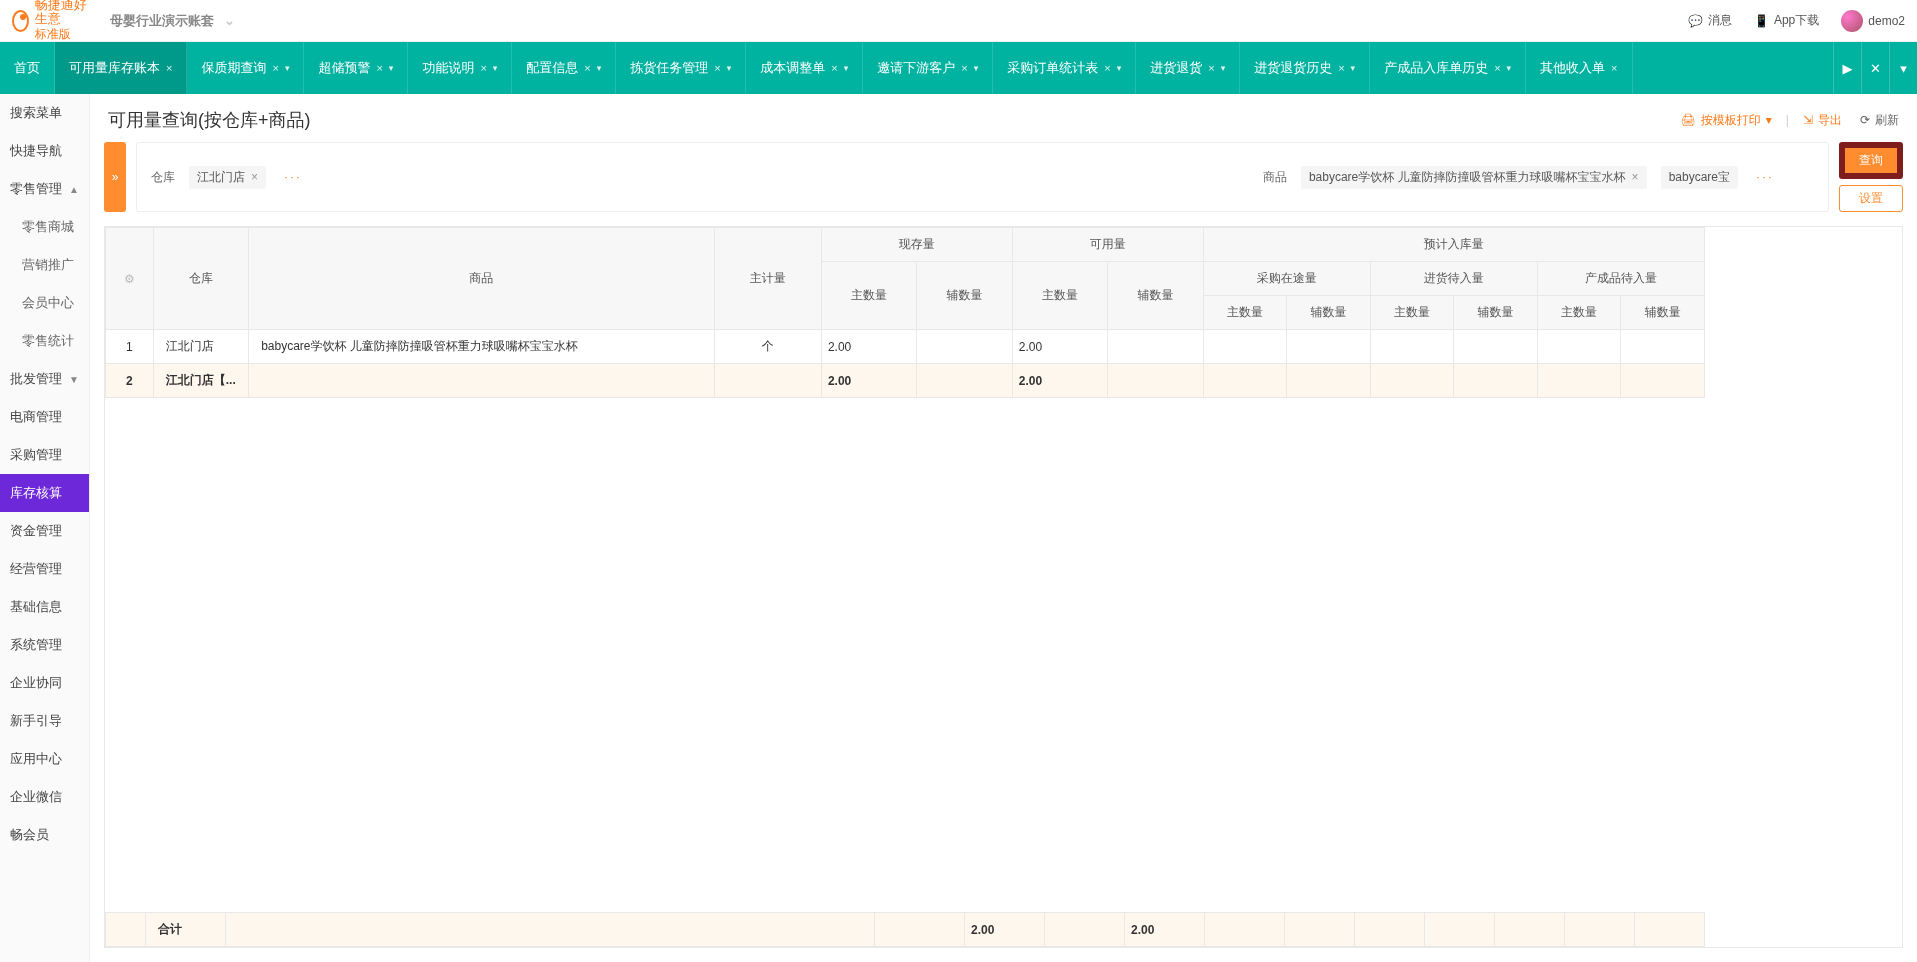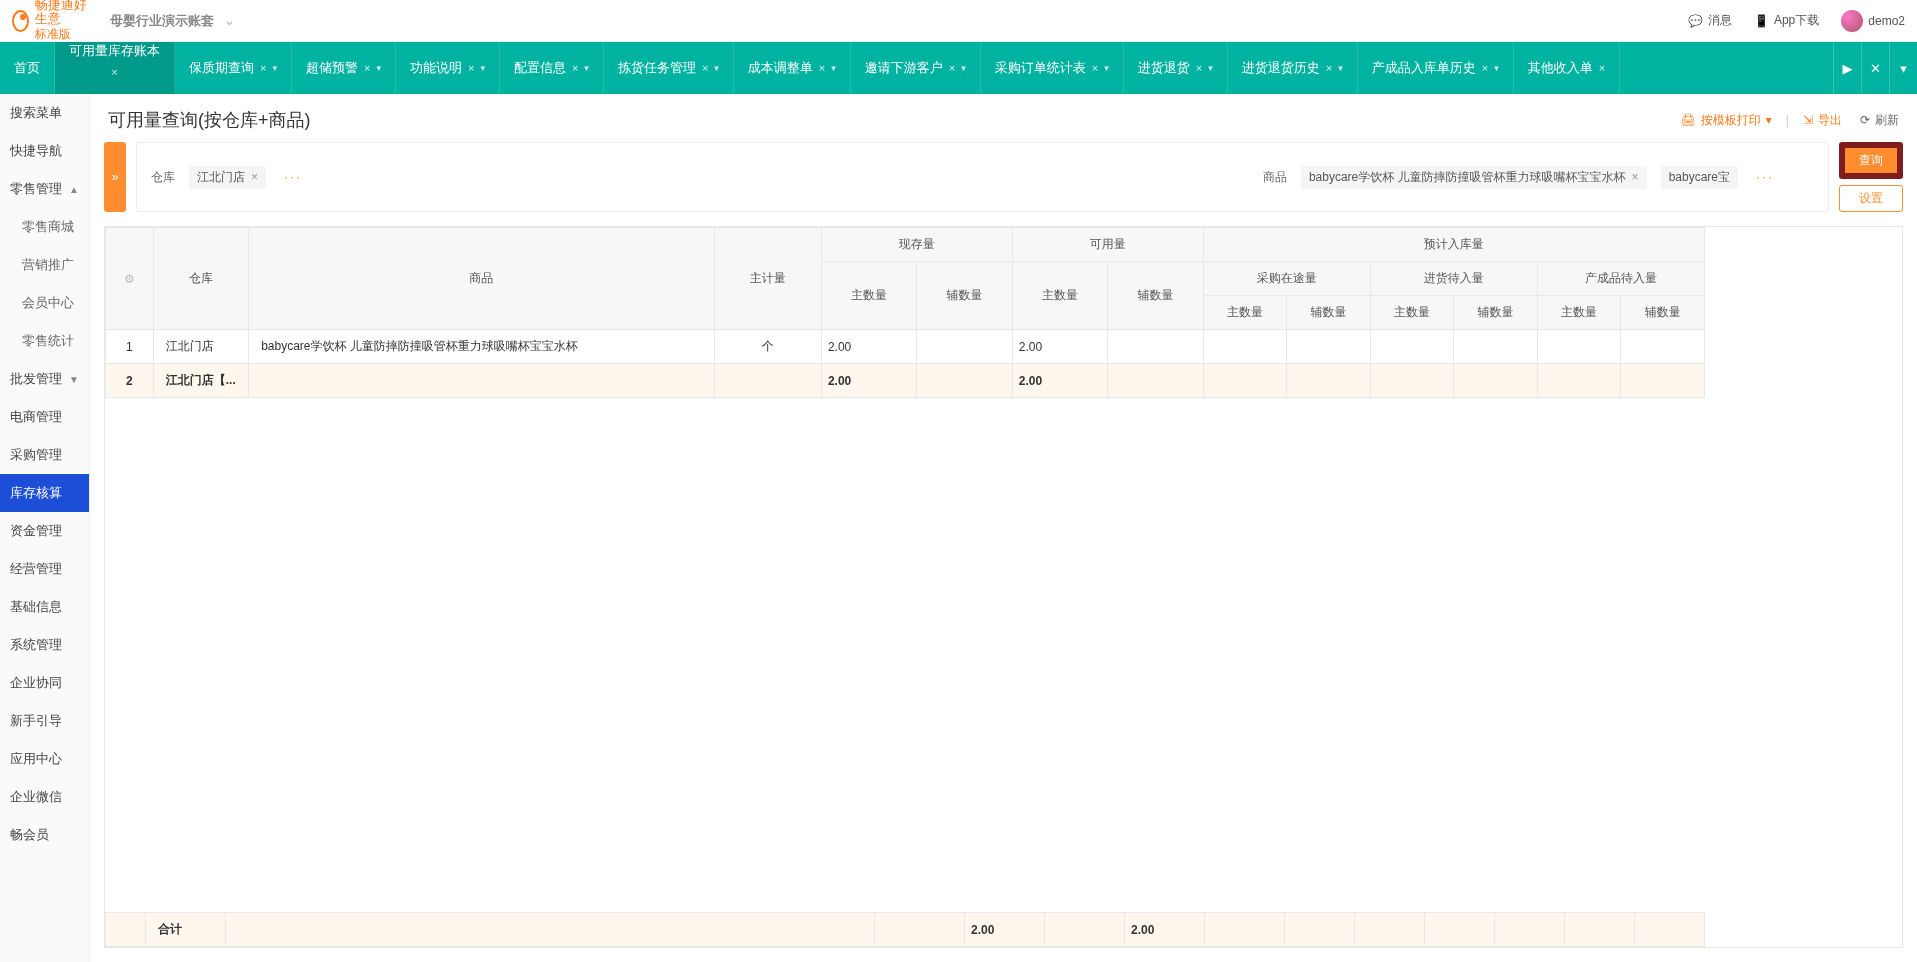--- a/index.html
+++ b/index.html
@@ -14,34 +14,34 @@
 .logo-sub { font-size: 12px; color: #ff7a1a; }
 .tenant { margin-left: 20px; color: #888; font-size: 13px; display: flex; align-items: center; gap: 10px; font-weight: bold; }
 .tenant .chev { color: #ccc; }
 .topbar-right { margin-left: auto; display: flex; align-items: center; gap: 22px; color: #555; }
 .topbar-item { display: flex; align-items: center; gap: 5px; cursor: pointer; }
 .avatar { width: 22px; height: 22px; border-radius: 50%; background: radial-gradient(circle at 30% 30%, #f7c, #a56); }
 
 
 .tabstrip { height: 52px; background: #00b2a0; display: flex; align-items: stretch; color: #fff; font-size: 13px; position: relative; }
 .tab { display: flex; align-items: center; padding: 0 14px; cursor: pointer; white-space: nowrap; gap: 6px; border-right: 1px solid rgba(255,255,255,0.15); }
-.tab.active { background: #009a8a; flex-direction: column; }
+.tab.active { background: #009a8a; }
 .tab .close { font-size: 11px; opacity: 0.85; }
 .tab .dd { font-size: 9px; opacity: 0.85; }
 .tabstrip-controls { margin-left: auto; display: flex; }
 .tabstrip-controls .ctl { width: 28px; display: flex; align-items: center; justify-content: center; cursor: pointer; border-left: 1px solid rgba(255,255,255,0.2); }
 
 
 .shell { display: flex; height: calc(100vh - 78px); }
 
 
 .sidebar { width: 90px; background: #fafafa; border-right: 1px solid #eee; padding-top: 0; font-size: 13px; color: #444; overflow-y: auto; }
 .side-item { padding: 10px 10px; cursor: pointer; display: flex; justify-content: space-between; align-items: center; }
 .side-item.sub { padding-left: 22px; color: #666; }
-.side-item.active { background: #1d4ed8; color: #fff; }
+.side-item.active { background: #6d28d9; color: #fff; }
 .side-item .arrow { font-size: 10px; color: #888; }
 
 
 .main { flex: 1; display: flex; flex-direction: column; overflow: hidden; background:#fff; }
 .page-header { display: flex; align-items: center; padding: 14px 18px 10px; }
 .page-title { font-size: 18px; color: #333; }
 .page-actions { margin-left: auto; display: flex; align-items: center; gap: 18px; color: #666; }
 .page-actions .act { display: flex; align-items: center; gap: 5px; cursor: pointer; }
 .page-actions .act.orange { color: #ff7a1a; }
 .page-actions .sep { color: #ccc; margin: 0 -4px; }

